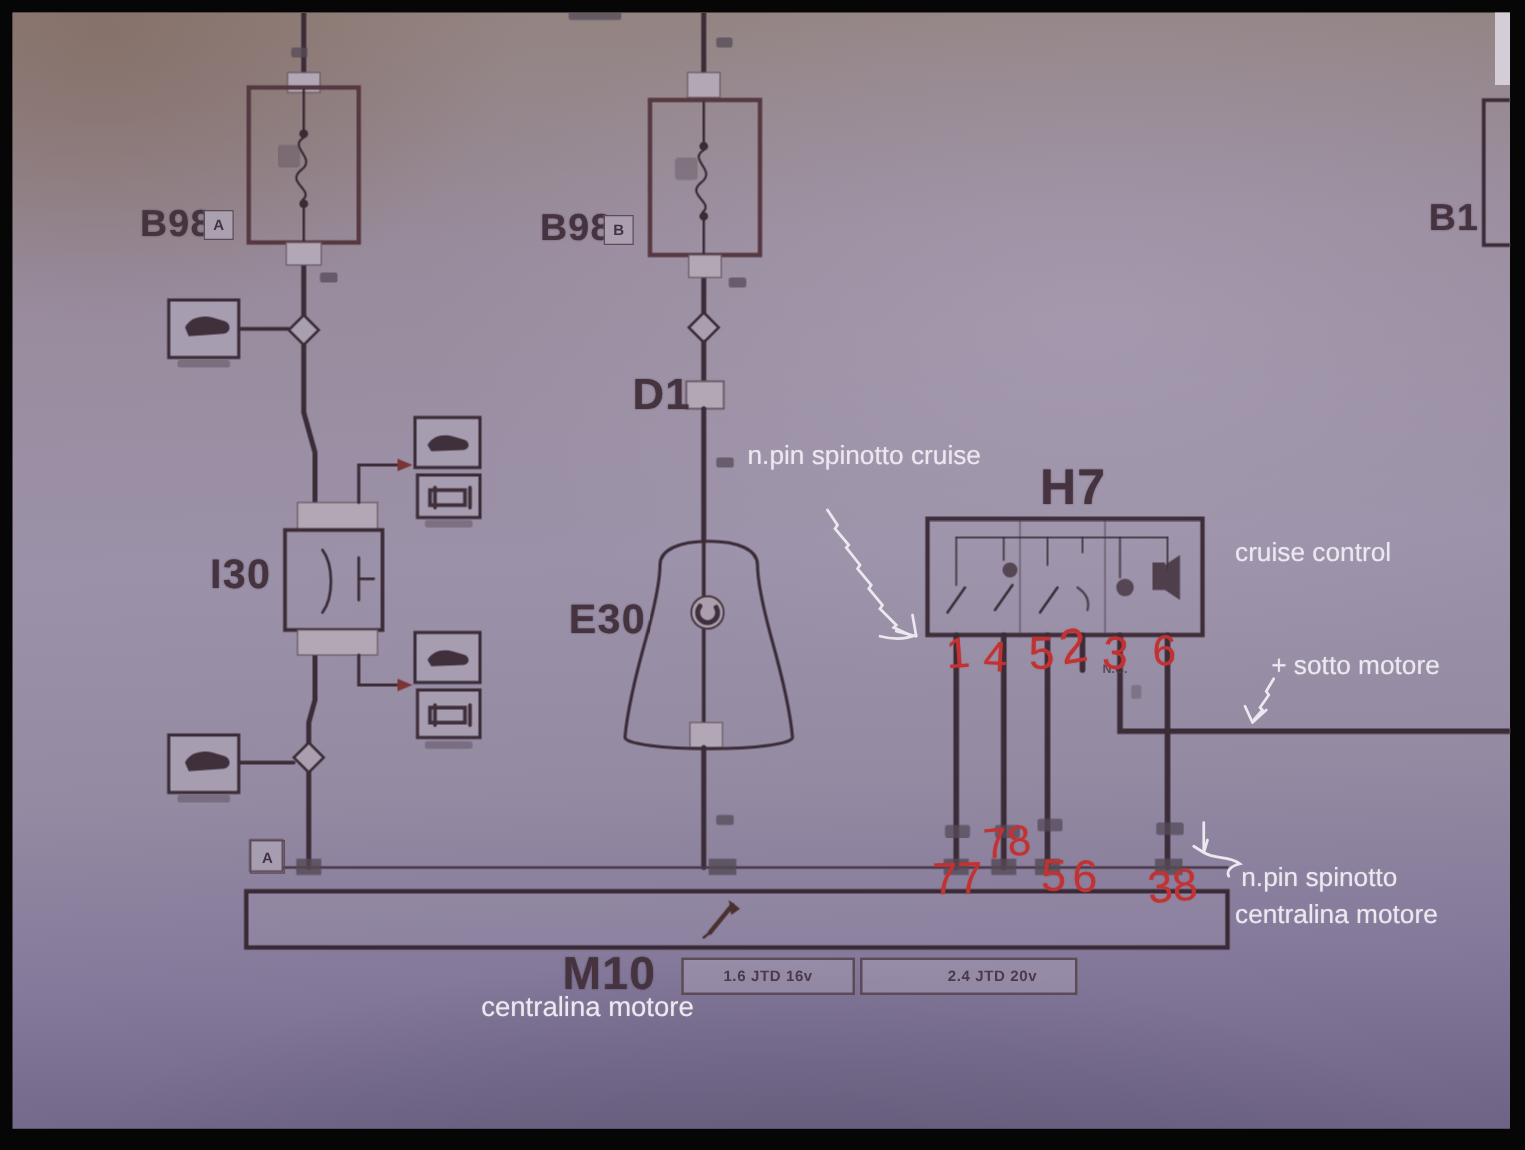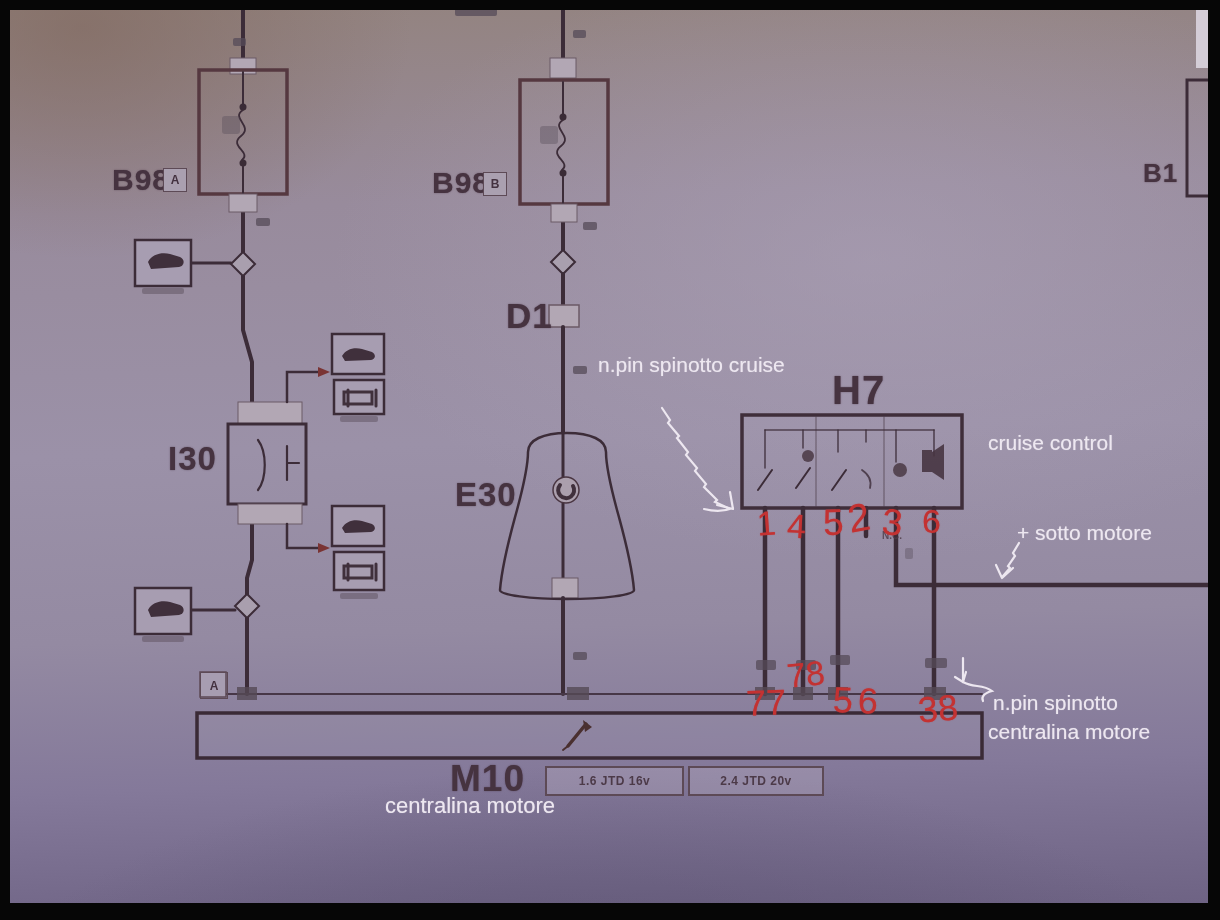--- a/index.html
+++ b/index.html
@@ -185,24 +185,24 @@
 
     <div id="label-layer">
       <div class="lbl" style="left:102px;top:153px;font-size:30px;">B98</div>
       <div class="tagbox" style="left:153px;top:158px;width:22px;height:22px;">A</div>
       <div class="lbl" style="left:422px;top:156px;font-size:30px;">B98</div>
       <div class="tagbox" style="left:473px;top:162px;width:22px;height:22px;">B</div>
       <div class="lbl" style="left:496px;top:286px;font-size:35px;">D1</div>
       <div class="lbl" style="left:158px;top:430px;font-size:33px;">I30</div>
       <div class="lbl" style="left:445px;top:466px;font-size:33px;">E30</div>
       <div class="lbl" style="left:822px;top:358px;font-size:40px;">H7</div>
-      <div class="lbl" style="left:1133px;top:148px;font-size:26px;">B1</div>
+      <div class="lbl" style="left:1133px;top:148px;font-size:30px;">B1</div>
       <div class="lbl" style="left:440px;top:748px;font-size:37px;">M10</div>
       <div class="vbox" style="left:535px;top:756px;width:135px;height:26px;">1.6 JTD 16v</div>
-      <div class="vbox" style="left:678px;top:756px;width:132px;height:26px;">2.4 JTD 20v</div>
+      <div class="vbox" style="left:678px;top:756px;width:132px;height:26px;padding-left:38px;">2.4 JTD 20v</div>
       <div class="tagbox" style="left:190px;top:662px;width:26px;height:25px;background:transparent;">A</div>
       <div class="nc" style="left:840px;top:520px;padding-left:32px;">N.C.</div>
     </div>
 
     <div id="annot-layer">
       <svg width="1198" height="893" viewBox="10 10 1198 893" style="position:absolute;left:0;top:0;">
         <g stroke="#ede7f0" stroke-width="2.2" fill="none" stroke-linecap="round">
           <path d="M662 408 L670 420 L668 423 L679 436 L677 438 L688 452 L686 455 L697 468 L695 471 L706 484 L704 487 L717 500 L715 502 L728 508"></path>
           <path d="M733 509 l-16 -4 M733 509 l-3 -17 M733 508 c-10 4 -21 3 -29 1"></path>
           <path d="M1019 543 L1013 553 L1015 556 L1008 566 L1010 568 L1003 576"></path>

